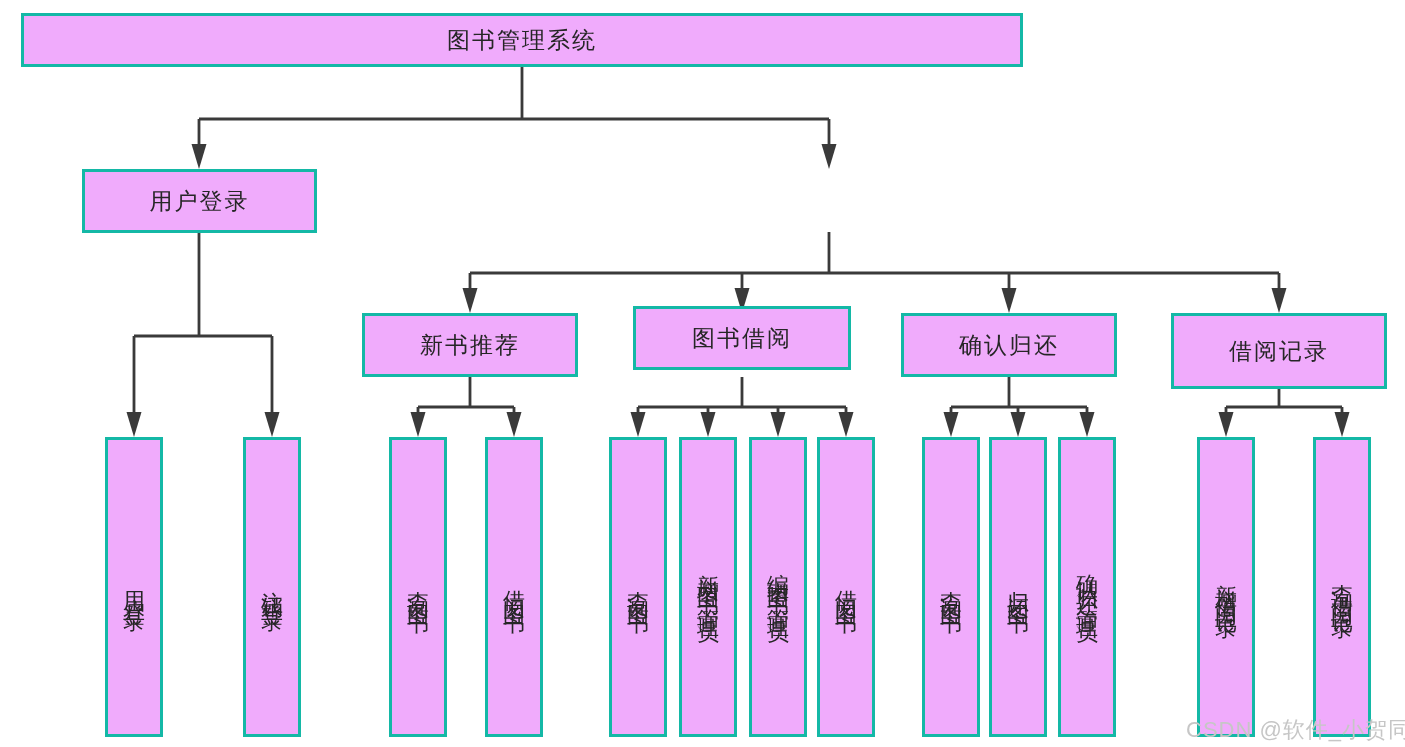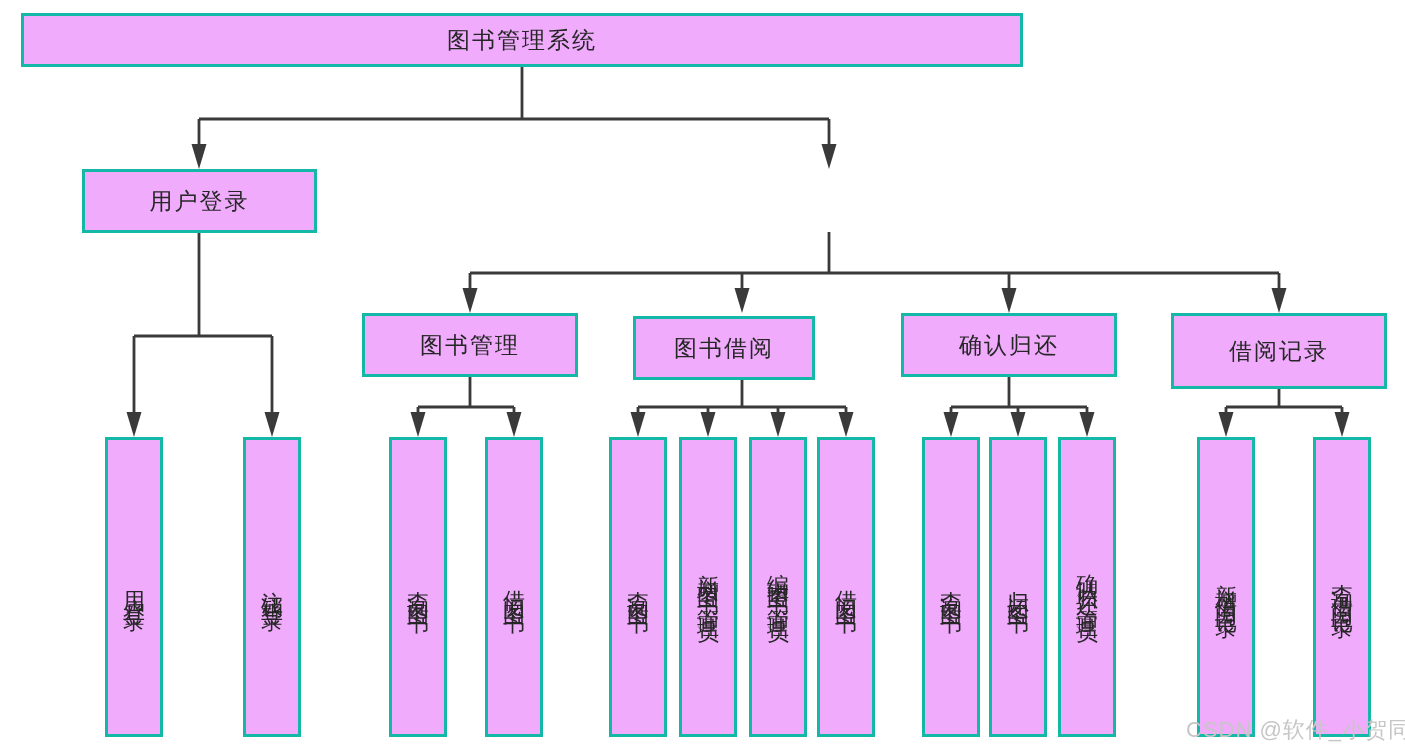--- a/index.html
+++ b/index.html
@@ -64,23 +64,23 @@
 
   <div class="node hbox" style="left:21px;top:13px;width:1002px;height:54px;">
     <span>图书管理系统</span>
   </div>
 
   <div class="node hbox" style="left:82px;top:169px;width:235px;height:64px;">
     <span>用户登录</span>
   </div>
 
   <div class="node hbox" style="left:362px;top:313px;width:216px;height:64px;">
-    <span>图书管理</span>
+    <span>新书推荐</span>
   </div>
-  <div class="node hbox" style="left:633px;top:316px;width:182px;height:64px;">
+  <div class="node hbox" style="left:633px;top:306px;width:218px;height:64px;">
     <span>图书借阅</span>
   </div>
   <div class="node hbox" style="left:901px;top:313px;width:216px;height:64px;">
     <span>确认归还</span>
   </div>
   <div class="node hbox" style="left:1171px;top:313px;width:216px;height:76px;">
     <span>借阅记录</span>
   </div>
 
   <div class="node vbox" style="left:105px;top:437px;">

